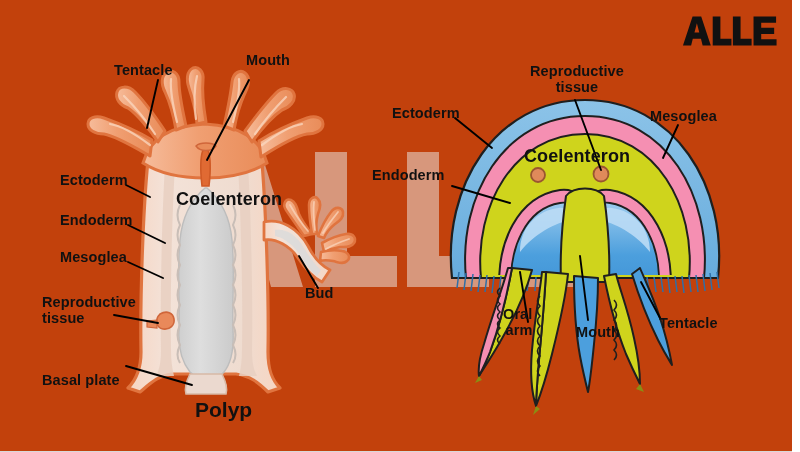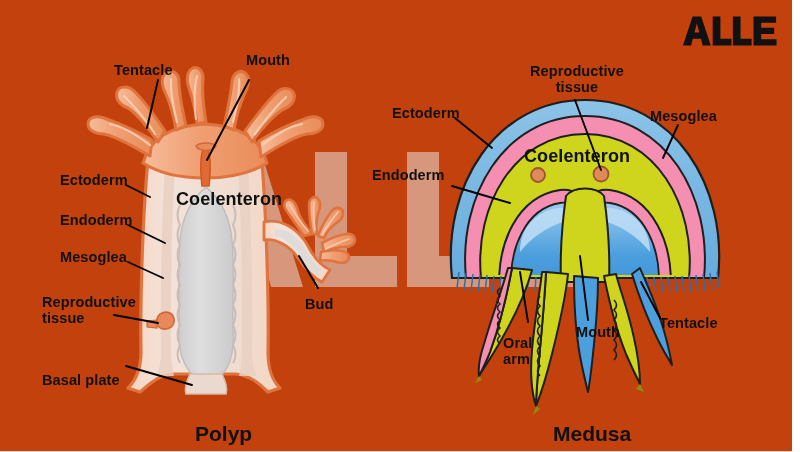--- a/index.html
+++ b/index.html
@@ -49,21 +49,20 @@
     white-space:pre-line;
     user-select:none;
   }
   .lbl.md{font-size:14.5px;}
   .lbl.reg{font-weight:600;font-size:18px;}
   .title{
     position:absolute;
     font-weight:700;
     font-size:21px;
     color:#111111;
-    margin-top:24px;
   }
 
   
   .leaders{position:absolute;left:0;top:0;width:800px;height:452px;pointer-events:none;}
 </style>
 </head>
 <body>
 
 <div id="stage">
 
@@ -385,37 +384,36 @@
 
   <div class="lbl md" style="left:60px; top:249px;">Mesoglea</div>
 
   <div class="lbl md" style="left:42px; top:294px;">Reproductive
 tissue</div>
 
   <div class="lbl md" style="left:42px; top:372px;">Basal plate</div>
 
   <div class="lbl reg" style="left:176px; top:189px;">Coelenteron</div>
 
-  <div class="lbl md" style="left:305px; top:296px;">Bud</div>
+  <div class="lbl md" style="left:305px; top:285px;">Bud</div>
 
   <div class="title" style="left:195px; top:398px;">Polyp</div>
 
   <div class="lbl md" style="left:530px; top:63px; text-align:center;">Reproductive
 tissue</div>
 
   <div class="lbl md" style="left:392px; top:105px;">Ectoderm</div>
 
   <div class="lbl md" style="left:372px; top:167px;">Endoderm</div>
 
   <div class="lbl md" style="left:650px; top:108px;">Mesoglea</div>
 
   <div class="lbl reg" style="left:524px; top:146px;">Coelenteron</div>
 
-  <div class="lbl md" style="left:503px; top:335px; text-align:left;">Oral
+  <div class="lbl md" style="left:503px; top:306px; text-align:right;">Oral
 arm</div>
 
   <div class="lbl md" style="left:576px; top:324px;">Mouth</div>
 
   <div class="lbl md" style="left:659px; top:315px;">Tentacle</div>
 
-  <div class="title" style="left:553px; top:398px;">Medusa</div>
 
 </div>
 
 </body></html>

